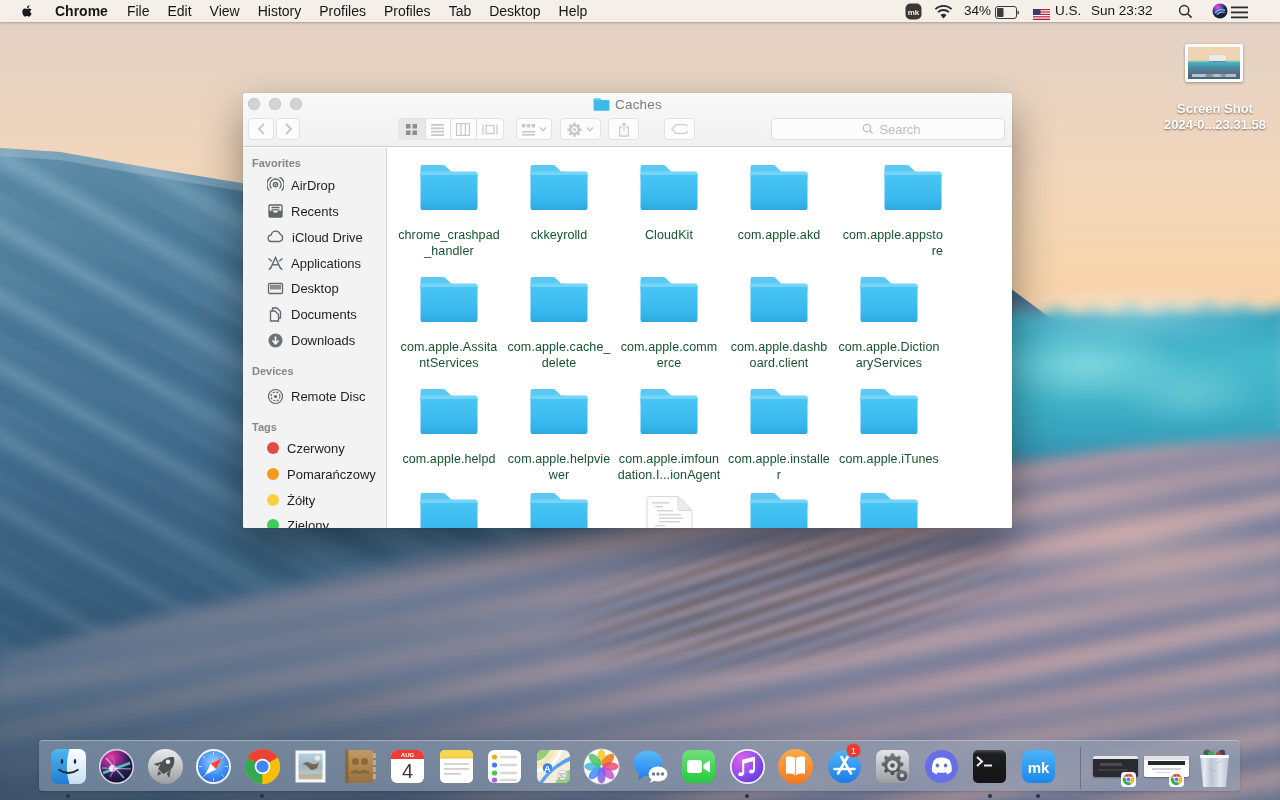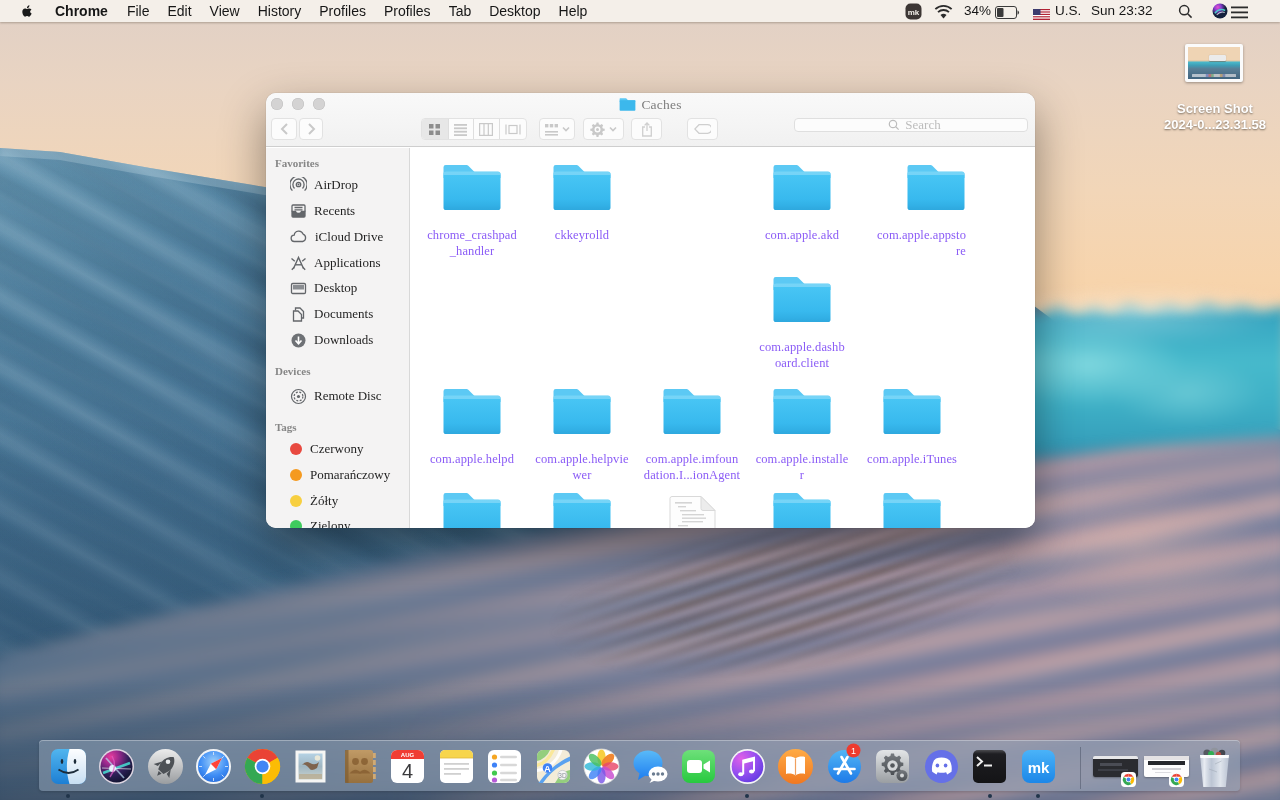--- a/index.html
+++ b/index.html
@@ -65,46 +65,46 @@
 
 #shot { position:absolute; left:1185px; top:44px; width:58px; height:38px; background:#fff; border:3px solid #fbfbfb; border-radius:2px; box-shadow:0 1px 3px rgba(0,0,0,0.35); }
 #shot .inner { position:absolute; inset:0; overflow:hidden;
   background:linear-gradient(180deg,#efd4b4 0 40%, #e8cba8 42%, #49b6c8 48%, #3f9cb4 58%, #587e96 68%, #42647e 100%); }
 #shot .mini { position:absolute; left:21px; top:8px; width:17px; height:5.5px; background:#ebebeb; border-radius:1px; box-shadow:0 0.5px 1px rgba(0,0,0,0.3); }
 #shot .dockline { position:absolute; left:4px; bottom:2.5px; right:4px; height:3px; border-radius:0.5px; opacity:0.85;
   background:linear-gradient(90deg,#c8d0d8 0 30%, #8890c8 33% 36%, #c87878 39% 42%, #88b888 45% 48%, #d0d0d0 51% 62%, #c8a878 65% 68%, #8890b8 71% 74%, #c4cad2 77% 100%); }
 #shotlabel { position:absolute; left:1135px; top:101px; width:160px; text-align:center; color:#fff; font-size:13px; font-weight:bold; line-height:15.5px; text-shadow:0 1px 2px rgba(60,50,40,0.65); }
 
 
-#win { position:absolute; left:266px; top:93px; width:769px; height:435px; border-radius:10px;
-  background:#fff; box-shadow:0 18px 45px rgba(0,0,0,0.42), 0 0 1px rgba(0,0,0,0.35); z-index:10; overflow:hidden;font-family:Liberation Serif, serif; }
+#win { position:absolute; left:243px; top:93px; width:769px; height:435px; border-radius:2px;
+  background:#fff; box-shadow:0 18px 45px rgba(0,0,0,0.42), 0 0 1px rgba(0,0,0,0.35); z-index:10; overflow:hidden; }
 #titlebar { position:absolute; left:0; top:0; width:100%; height:54px; background:linear-gradient(180deg,#f9f9f9,#f1f1f1); border-bottom:1px solid #cecece; border-radius:5px 5px 0 0; }
 .tl { position:absolute; top:5px; width:12px; height:12px; border-radius:50%; background:#d4d3d3; box-shadow:inset 0 0 0 0.5px #bfbebe; z-index:12; }
 #wtitle { position:absolute; top:4px; left:0; width:100%; text-align:center; font-size:13.5px; font-weight:normal; color:#7d7d7d; z-index:11; letter-spacing:0.2px; }
 #wtitle .tficon { display:inline-block; vertical-align:-2px; margin-right:5px; }
 
 
 .tbtn { position:absolute; top:25px; height:22px; background:#fcfcfc; border:1px solid #e2e2e2; border-radius:4px; z-index:12; display:flex; align-items:center; justify-content:center; color:#c9c9c9; }
 .seg { border-right:1px solid #dedede; height:100%; display:flex; align-items:center; justify-content:center; }
 .seg:last-child { border-right:none; }
 
 
-#search { position:absolute; left:528px; top:25px; width:234px; height:14px; background:#fcfcfc; border:1px solid #dfdfdf; border-radius:4px; z-index:12; display:flex; align-items:center; justify-content:center; color:#bdbdbd; font-size:13px; }
+#search { position:absolute; left:528px; top:25px; width:234px; height:22px; background:#fcfcfc; border:1px solid #dfdfdf; border-radius:4px; z-index:12; display:flex; align-items:center; justify-content:center; color:#bdbdbd; font-size:13px; }
 
 
 #sidebar { position:absolute; left:0; top:55px; width:143.5px; height:380px; background:#f4f3f3; border-right:1px solid #d8d8d8; }
 .shead { position:absolute; left:9px; font-size:11px; font-weight:bold; color:#868686; }
 .srow { position:absolute; left:24px; display:flex; align-items:center; font-size:13px; color:#1f1f1f; }
 .srow svg { margin-right:7px; }
 .dot { width:12px; height:12px; border-radius:50%; margin-right:8px; }
 
 
 #content { position:absolute; left:145px; top:55px; right:0; bottom:0; background:#fff; }
 .cell { position:absolute; width:108px; text-align:center; }
-.lbl { margin-top:12px; font-size:12.5px; line-height:16px; color:#8b5cf6; letter-spacing:0.1px; }
+.lbl { margin-top:12px; font-size:12.5px; line-height:16px; color:#14532d; letter-spacing:0.1px; }
 
 
 #dock { position:absolute; left:39px; top:740px; width:1201px; height:51px; border-radius:4px;
   background:rgba(152,170,190,0.5); backdrop-filter:blur(16px) saturate(1.1); z-index:30;
   box-shadow:inset 0 1px 0 rgba(255,255,255,0.32), 0 1px 3px rgba(0,0,0,0.18); }
 .dicon { position:absolute; top:748px; width:37px; height:37px; z-index:31; }
 .ddot { position:absolute; top:794px; width:4px; height:4px; border-radius:50%; background:#20344a; z-index:31; }
 #dsep { position:absolute; left:1080px; top:747px; width:1px; height:42px; background:rgba(40,50,70,0.35); z-index:31; }
 .dthumb { position:absolute; top:756px; width:45px; height:21px; border-radius:2px; z-index:31; box-shadow:0 1px 2px rgba(0,0,0,0.3); }
 .badge { position:absolute; width:15px; height:15px; z-index:32; }
@@ -321,29 +321,44 @@
               </g>
             </symbol>
       </defs>
         </svg>
       <div class="cell" style="left:7px; top:16px;"><svg width="60" height="47">
             <use href="#folder"></use>
           </svg><div class="lbl">chrome_crashpad<br>_handler</div></div>
       <div class="cell" style="left:117px; top:16px;"><svg width="60" height="47">
             <use href="#folder"></use>
           </svg><div class="lbl">ckkeyrolld</div></div>
+      <div class="cell" style="left:227px; top:16px;"><svg width="60" height="47">
+            <use href="#folder"></use>
+          </svg><div class="lbl">CloudKit</div></div>
       <div class="cell" style="left:337px; top:16px;"><svg width="60" height="47">
             <use href="#folder"></use>
           </svg><div class="lbl">com.apple.akd</div></div>
       <div class="cell" style="left:447px; top:16px;text-align:right;"><svg width="60" height="47">
             <use href="#folder"></use>
           </svg><div class="lbl">com.apple.appsto<br>re</div></div>
+      <div class="cell" style="left:7px; top:128px;"><svg width="60" height="47">
+            <use href="#folder"></use>
+          </svg><div class="lbl">com.apple.Assita<br>ntServices</div></div>
+      <div class="cell" style="left:117px; top:128px;"><svg width="60" height="47">
+            <use href="#folder"></use>
+          </svg><div class="lbl">com.apple.cache_<br>delete</div></div>
+      <div class="cell" style="left:227px; top:128px;"><svg width="60" height="47">
+            <use href="#folder"></use>
+          </svg><div class="lbl">com.apple.comm<br>erce</div></div>
       <div class="cell" style="left:337px; top:128px;"><svg width="60" height="47">
             <use href="#folder"></use>
           </svg><div class="lbl">com.apple.dashb<br>oard.client</div></div>
+      <div class="cell" style="left:447px; top:128px;"><svg width="60" height="47">
+            <use href="#folder"></use>
+          </svg><div class="lbl">com.apple.Diction<br>aryServices</div></div>
       <div class="cell" style="left:117px; top:240px;"><svg width="60" height="47">
             <use href="#folder"></use>
           </svg><div class="lbl">com.apple.helpvie<br>wer</div></div>
       <div class="cell" style="left:7px; top:240px;"><svg width="60" height="47">
             <use href="#folder"></use>
           </svg><div class="lbl">com.apple.helpd</div></div>
       <div class="cell" style="left:227px; top:240px;"><svg width="60" height="47">
             <use href="#folder"></use>
           </svg><div class="lbl">com.apple.imfoun<br>dation.I...ionAgent</div></div>
       <div class="cell" style="left:337px; top:240px;"><svg width="60" height="47">

